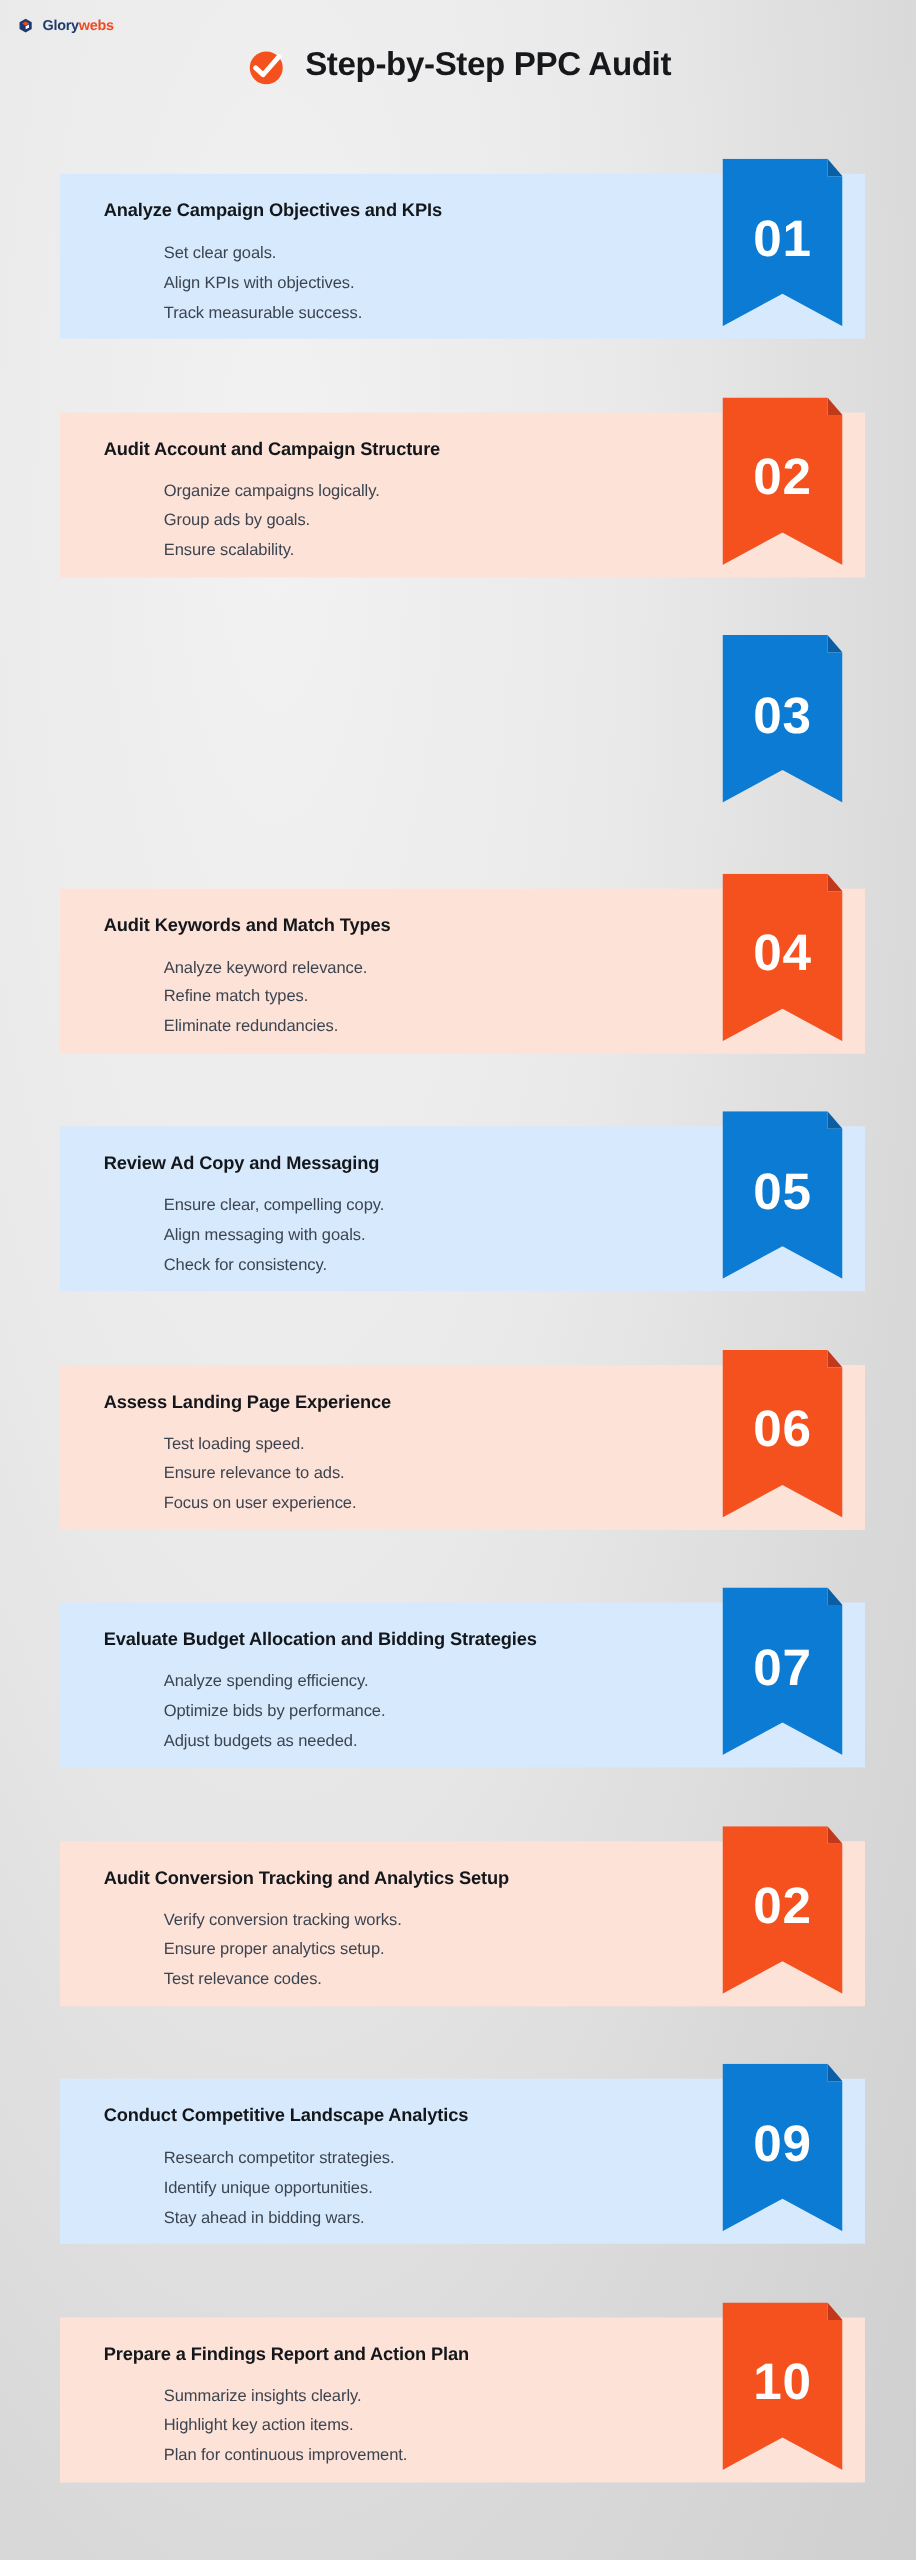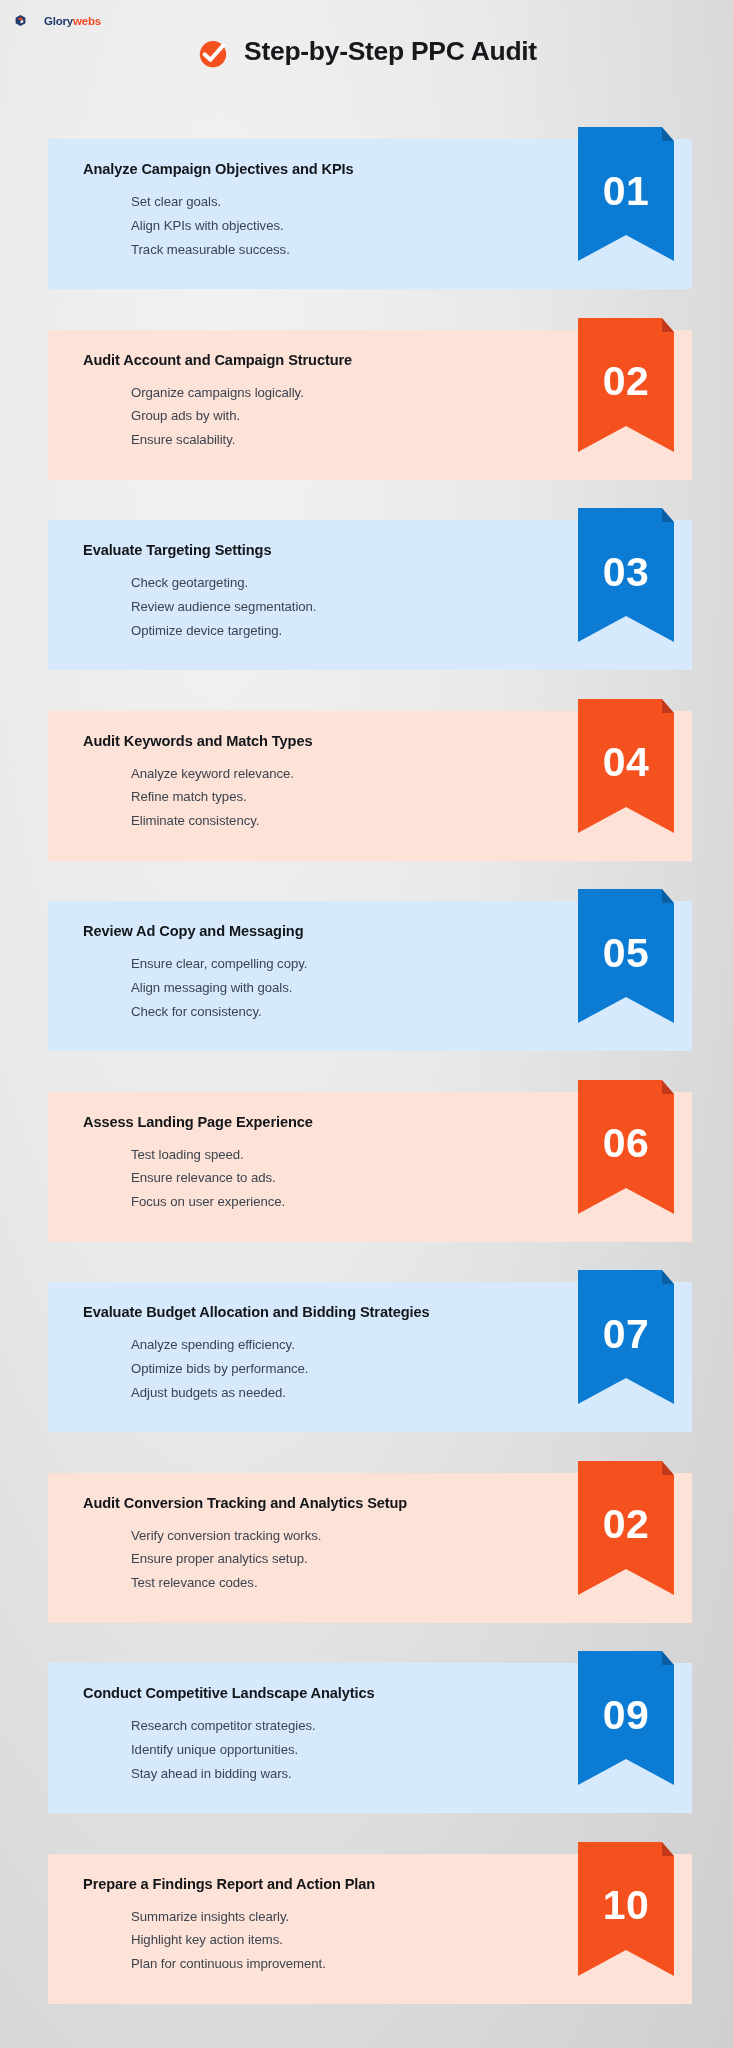--- a/index.html
+++ b/index.html
@@ -14,21 +14,21 @@
     overflow: hidden;
   }
 
   
   .logo {
     position: absolute;
     top: 14px;
     left: 14px;
     display: flex;
     align-items: center;
-    gap: 17px;
+    gap: 7px;
   }
   .logo-mark {
     width: 13px; height: 13px;
     display: block;
   }
   .logo-text {
     font-size: 11.5px;
     font-weight: bold;
     letter-spacing: -0.2px;
     color: #1f3a6e;
@@ -68,21 +68,21 @@
   .step {
     position: relative;
     height: 174px;
     margin-bottom: 16.5px;
   }
   .card {
     position: absolute;
     left: 0;
     top: 12px;
     width: 644px;
-    height: 150px;
+    height: 132px;
     padding: 22px 150px 0 35px;
   }
   .card.blue  { background: #d7eafd; }
   .card.peach { background: #fde2d8; }
 
   .card-title {
     font-size: 14.6px;
     font-weight: bold;
     color: #13161a;
     letter-spacing: -0.1px;
@@ -156,56 +156,48 @@
         <path d="M0 0 L84 0 L84 14 L96 14 L96 134 L48 108 L0 134 Z" fill="#0b7bd4"></path>
       </svg>
       <div class="ribbon-num">01</div>
     </div>
   </div>
     <div class="step">
     <div class="card peach">
       <div class="card-title">Audit Account and Campaign Structure</div>
       <div class="card-lines">
         <div>Organize campaigns logically.</div>
-          <div>Group ads by with.</div>
+          <div>Group ads by goals.</div>
           <div>Ensure scalability.</div>
       </div>
     </div>
     <div class="ribbon">
       <svg viewBox="0 0 96 174">
         <path d="M84 0 L96 14 L96 14 L84 14 Z" fill="#c2381a"></path>
         <path d="M0 0 L84 0 L84 14 L96 14 L96 134 L48 108 L0 134 Z" fill="#f4511f"></path>
       </svg>
       <div class="ribbon-num">02</div>
     </div>
   </div>
     <div class="step">
-    <div class="card blue">
-      <div class="card-title">Evaluate Targeting Settings</div>
-      <div class="card-lines">
-        <div>Check geotargeting.</div>
-          <div>Review audience segmentation.</div>
-          <div>Optimize device targeting.</div>
-      </div>
-    </div>
     <div class="ribbon">
       <svg viewBox="0 0 96 174">
         <path d="M84 0 L96 14 L96 14 L84 14 Z" fill="#0a5fa4"></path>
         <path d="M0 0 L84 0 L84 14 L96 14 L96 134 L48 108 L0 134 Z" fill="#0b7bd4"></path>
       </svg>
       <div class="ribbon-num">03</div>
     </div>
   </div>
     <div class="step">
     <div class="card peach">
       <div class="card-title">Audit Keywords and Match Types</div>
       <div class="card-lines">
         <div>Analyze keyword relevance.</div>
           <div>Refine match types.</div>
-          <div>Eliminate consistency.</div>
+          <div>Eliminate redundancies.</div>
       </div>
     </div>
     <div class="ribbon">
       <svg viewBox="0 0 96 174">
         <path d="M84 0 L96 14 L96 14 L84 14 Z" fill="#c2381a"></path>
         <path d="M0 0 L84 0 L84 14 L96 14 L96 134 L48 108 L0 134 Z" fill="#f4511f"></path>
       </svg>
       <div class="ribbon-num">04</div>
     </div>
   </div>

